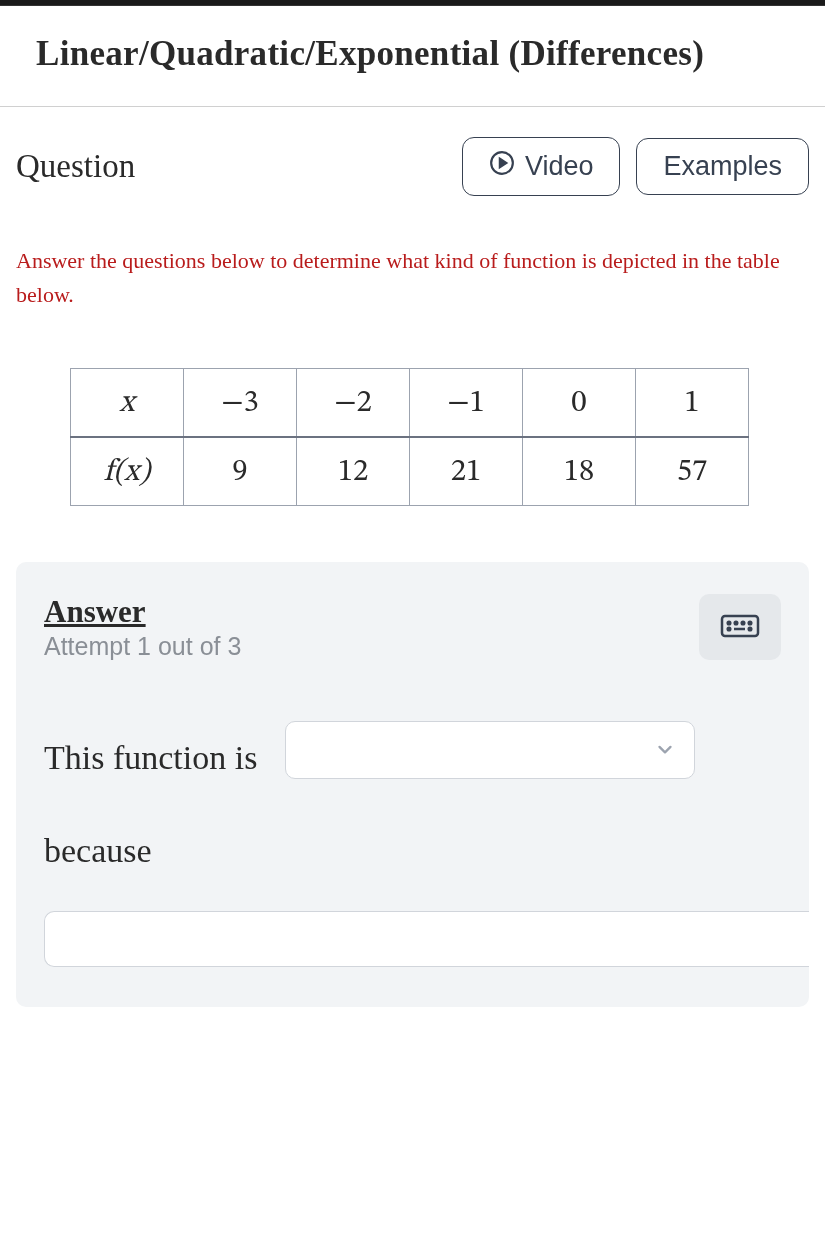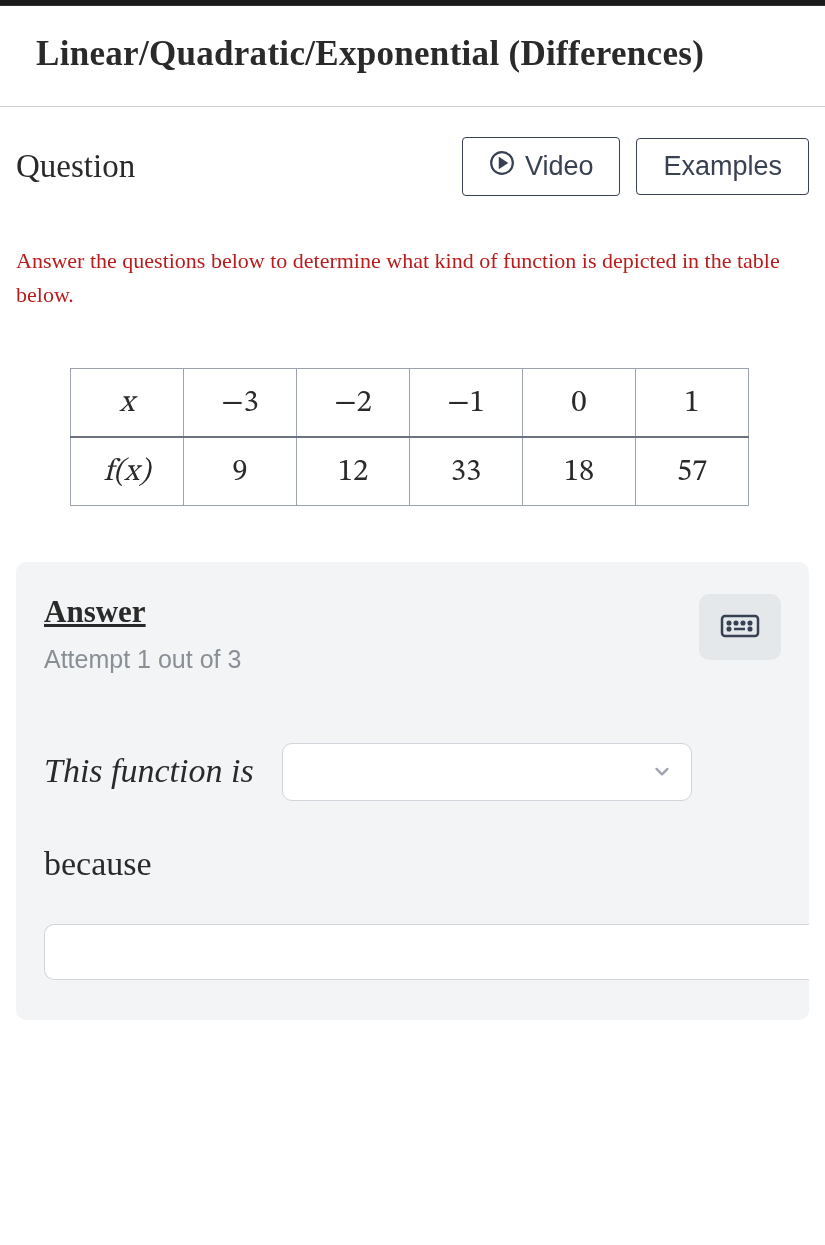--- a/index.html
+++ b/index.html
@@ -39,21 +39,21 @@
       font-size: 33px;
       font-weight: normal;
       color: #2a2a2a;
       flex: 1;
     }
     .pill-button {
       display: inline-flex;
       align-items: center;
       gap: 10px;
       border: 1.5px solid #374151;
-      border-radius: 4px;
+      border-radius: 12px;
       padding: 12px 26px;
       font-size: 27px;
       font-family: -apple-system, BlinkMacSystemFont, 'Segoe UI', Arial, sans-serif;
       color: #374151;
       background: #fff;
       cursor: pointer;
     }
     .pill-button svg {
       width: 26px;
       height: 26px;
@@ -104,21 +104,21 @@
     .answer-title {
       font-size: 31px;
       font-weight: bold;
       color: #2a2a2a;
       text-decoration: underline;
     }
     .attempt-text {
       font-family: -apple-system, BlinkMacSystemFont, 'Segoe UI', Arial, sans-serif;
       font-size: 25px;
       color: #8a8f96;
-      margin-top: 15px;
+      margin-top: 2px;
     }
     .keyboard-btn {
       width: 82px;
       height: 66px;
       background: #e5e8eb;
       border: none;
       border-radius: 10px;
       display: flex;
       align-items: center;
       justify-content: center;
@@ -128,24 +128,22 @@
       width: 40px;
       height: 28px;
     }
     .answer-body {
       margin-top: 60px;
       font-size: 34px;
       line-height: 2.2;
     }
     .answer-line1 {
       display: flex;
-      align-items: center;
       gap: 28px;
       flex-wrap: wrap;
-      font-style: italic;
     }
     .select-box {
       position: relative;
       display: inline-flex;
       align-items: center;
       border: 1.5px solid #d1d5db;
       border-radius: 10px;
       background: #fff;
       width: 410px;
       height: 58px;
@@ -213,21 +211,21 @@
       <td>−3</td>
       <td>−2</td>
       <td>−1</td>
       <td>0</td>
       <td>1</td>
     </tr>
     <tr>
       <td class="hdr-cell"><span style="font-style:italic">f</span>(<span style="font-style:italic">x</span>)</td>
       <td>9</td>
       <td>12</td>
-      <td>33</td>
+      <td>21</td>
       <td>18</td>
       <td>57</td>
     </tr>
   </tbody>
     </table>
 </div>
 
 <div class="answer-card">
   <div class="answer-header-row">
     <div>

